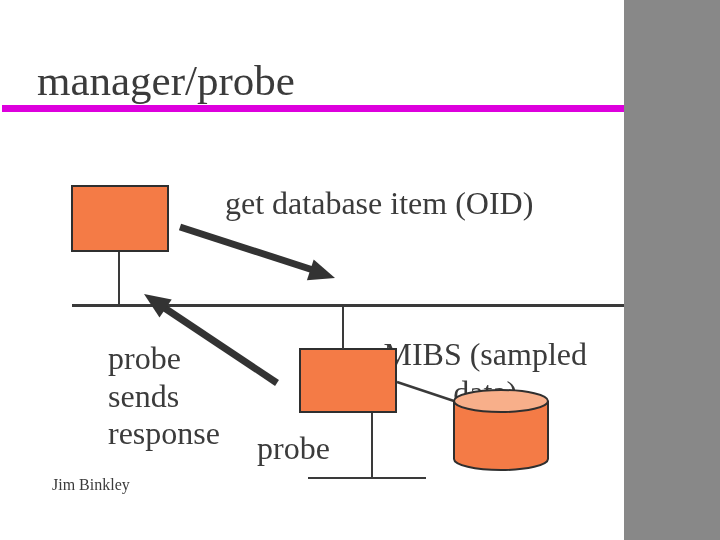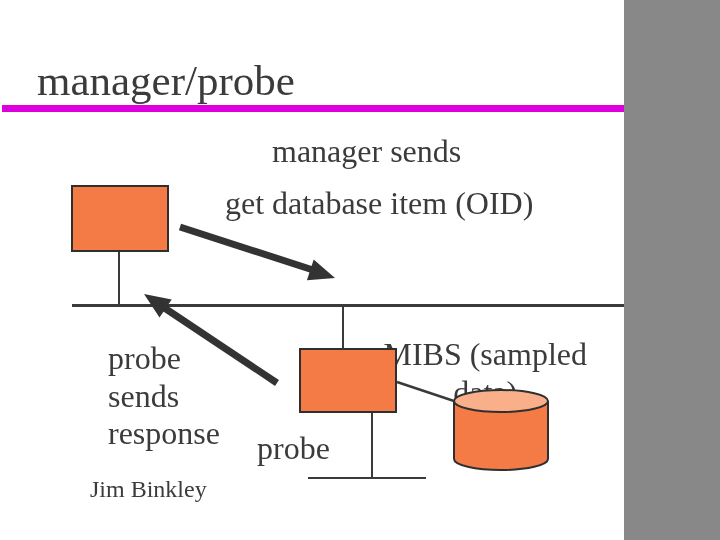--- a/index.html
+++ b/index.html
@@ -31,32 +31,31 @@
   .v-manager{left:118px;top:252px;width:2px;height:53px;}
   .v-probe-top{left:342px;top:306px;width:2px;height:43px;}
   .v-probe-bottom{left:371px;top:413px;width:2px;height:66px;}
   .h-bottom-seg{left:308px;top:477px;width:118px;height:2px;}
   .overlay{left:0;top:0;width:720px;height:540px;pointer-events:none;}
   .arrow-line{stroke:var(--arrow);stroke-width:7;}
   .arrow-head{fill:var(--arrow);}
   .connector-line{stroke:var(--line);stroke-width:2.5;}
   .cyl-body{fill:var(--box-fill);stroke:var(--box-border);stroke-width:2;}
   .cyl-top{fill:var(--cylinder-top-fill);stroke:var(--box-border);stroke-width:2;}
-  .footer-author{left:52px;top:476px;font-size:24px;margin-left:38px;}
+  .footer-author{left:52px;top:476px;font-size:16px;}
   .page-number{left:630px;top:484px;width:24px;font-size:25px;text-align:center;}
 </style>
 </head>
 <body>
 
 <div class="slide">
 
   <div class="abs slide-title">manager/probe</div>
   <div class="abs title-rule"></div>
 
-  <div class="abs caption cap-manager-sends">manager sends</div>
   <div class="abs caption cap-get-oid">get database item (OID)</div>
   <div class="abs caption cap-probe-response">probe
 sends
 response</div>
   <div class="abs caption cap-probe-label">probe</div>
   <div class="abs caption cap-mibs">MIBS (sampled
 data)</div>
 
   <div class="abs box manager-box"></div>
   <div class="abs box probe-box"></div>

